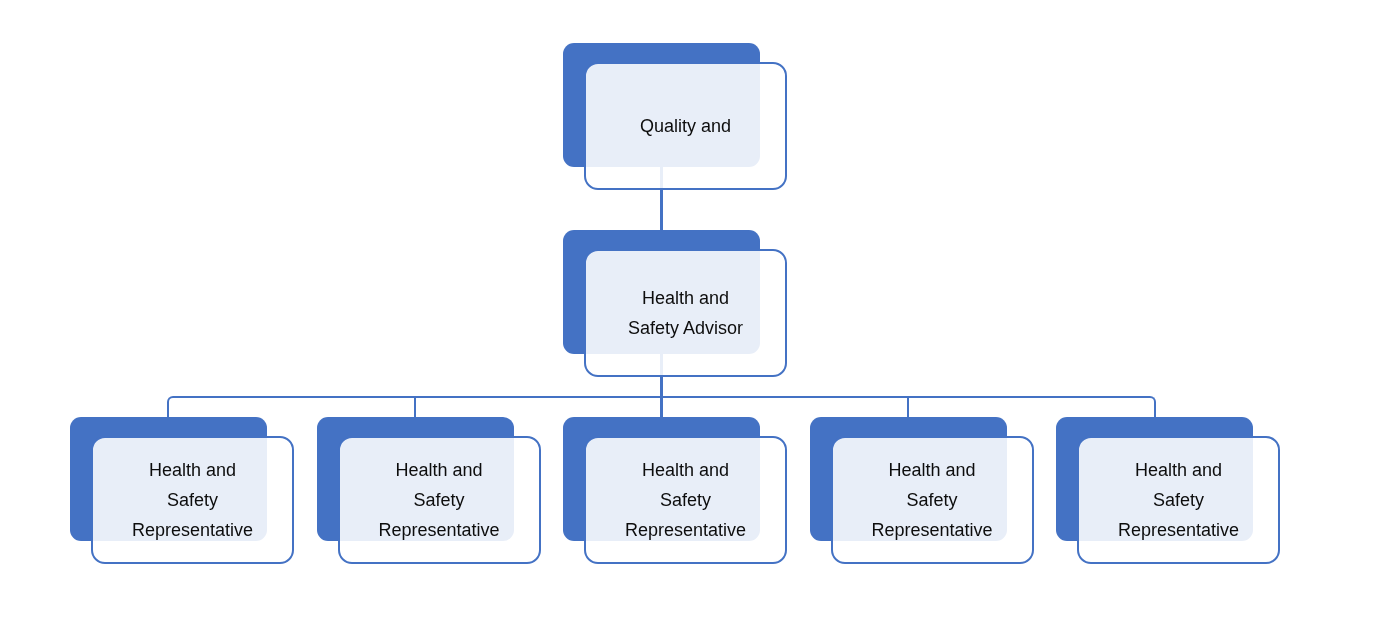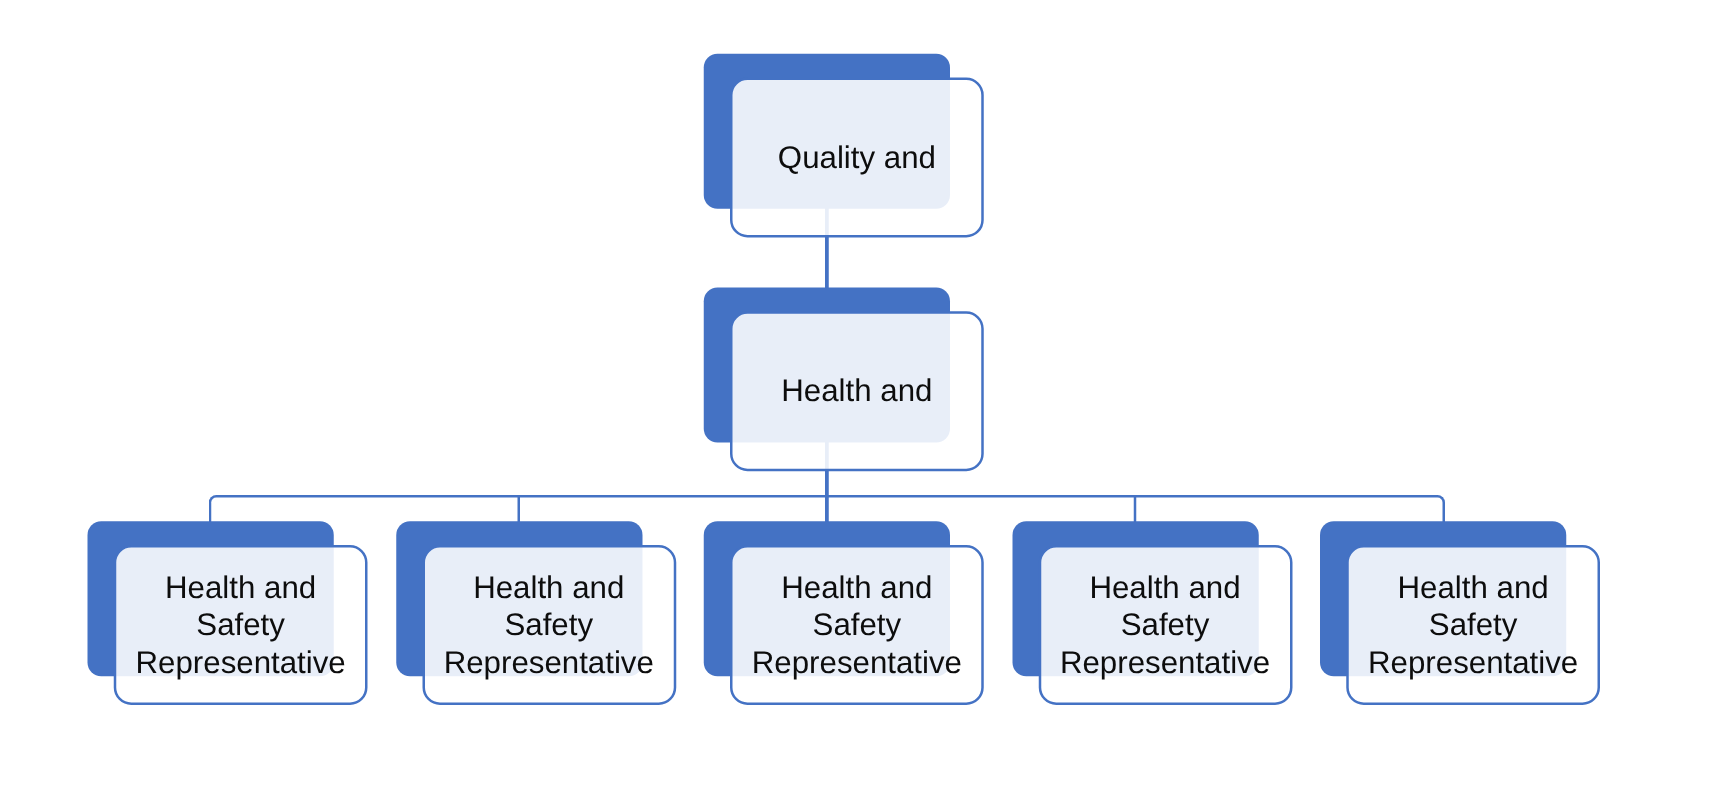--- a/index.html
+++ b/index.html
@@ -46,21 +46,21 @@
     width: 203px; height: 128px;
     border: 2.3px solid var(--accent, #4472c4);
     border-radius: 14px;
     background: var(--node-fill, rgba(255,255,255,0.88));
     display: flex; flex-direction: column;
     align-items: center; justify-content: center;
     text-align: center;
   }
   .node .front span {
     display: block;
-    font-size: 25px;
+    font-size: 18px;
     line-height: 30px;
     color: var(--text, #0d0d0d);
     white-space: nowrap;
   }
 </style>
 </head>
 <body>
 
 <div class="canvas">
 
@@ -73,20 +73,21 @@
     <div class="back"></div>
     <div class="front">
       <span>Quality and</span>
     </div>
   </div>
 
   <div class="node" style="left:563px; top:230px;">
     <div class="back"></div>
     <div class="front">
       <span>Health and</span>
+      <span>Safety Advisor</span>
     </div>
   </div>
 
   <div class="node" style="left:70px; top:417px;">
     <div class="back"></div>
     <div class="front">
       <span>Health and</span>
       <span>Safety</span>
       <span>Representative</span>
     </div>

